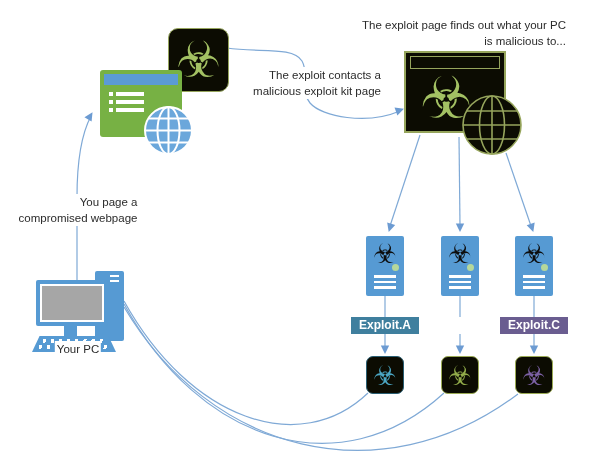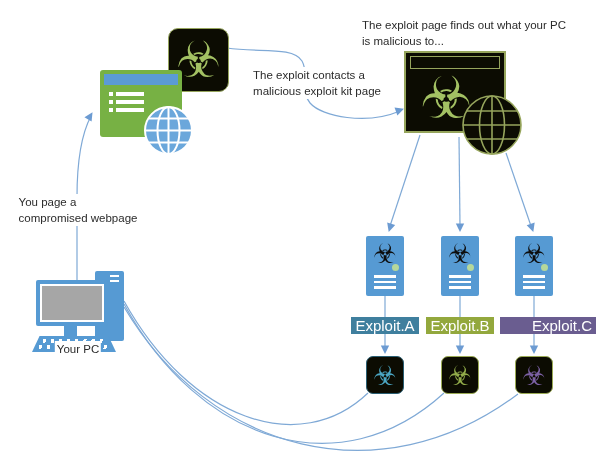--- a/index.html
+++ b/index.html
@@ -1,21 +1,21 @@
 <!DOCTYPE html>
 <html><head>
 <meta charset="utf-8">
 <style>
   html,body{margin:0;padding:0;background:#fff;}
   .canvas{position:relative;width:604px;height:456px;background:#ffffff;
           font-family:"Liberation Sans",sans-serif;overflow:hidden;}
   svg.wires{position:absolute;left:0;top:0;z-index:1;}
   .icon-layer{position:absolute;z-index:2;}
   .caption{position:absolute;z-index:3;font-size:11.5px;line-height:16px;color:#2b2b2b;
-           text-align:left;background:#ffffff;padding:0 2px;white-space:nowrap;
+           text-align:right;background:#ffffff;padding:0 2px;white-space:nowrap;
            transform:translateX(-50%);}
   .bio{font-family:"DejaVu Sans","Liberation Sans",sans-serif;line-height:1;}
 
   
   .kit{left:168px;top:28px;width:59px;height:62px;background:#0c0c02;border:1.5px solid #96a55c;
        border-radius:10px;display:flex;align-items:center;justify-content:center;
        color:#a3c163;font-size:50px;}
   
   .webpage{left:100px;top:70px;width:82px;height:67px;background:#77b144;border-radius:3px;}
   .webpage .titlebar{position:absolute;left:4px;top:4px;right:4px;height:11px;background:#5b9bd5;}
@@ -25,22 +25,22 @@
           box-sizing:border-box;}
   .window .titlebar{position:absolute;left:4px;top:3px;right:4px;height:11px;
                     border:1.5px solid #96a55c;background:#0c0c02;}
   .window .glyph{position:absolute;left:14px;top:16px;color:#a3c163;font-size:58px;}
   
   .server{position:absolute;width:38px;height:60px;background:#569ad3;border-radius:2px;}
   .server .glyph{position:absolute;left:0;right:0;top:4px;text-align:center;color:#0d0d0d;font-size:27px;}
   .server .dot{position:absolute;left:26px;top:28px;width:7px;height:7px;border-radius:50%;background:#b6d89b;}
   .server .bar{position:absolute;left:8px;width:22px;height:2.5px;background:#ffffff;}
   
-  .tag{position:absolute;width:68px;height:17px;color:#ffffff;font-size:15px;line-height:17px;
-       text-align:center;}
+  .tag{position:absolute;width:68px;height:17px;color:#ffffff;font-size:12px;line-height:17px;
+       text-align:center;font-weight:bold;}
   
   .sq{position:absolute;width:38px;height:38px;background:#0c0c02;border:1.5px solid;border-radius:7px;
       box-sizing:border-box;display:flex;align-items:center;justify-content:center;font-size:27px;}
   
   .tower{left:95px;top:271px;width:29px;height:70px;background:#569ad3;border-radius:2px;}
   .tower .bar{position:absolute;left:15px;width:9px;height:2px;background:#ffffff;}
   .monitor{left:36px;top:280px;width:72px;height:46px;background:#569ad3;border-radius:2px;}
   .monitor .screen{position:absolute;left:4px;top:4px;right:4px;bottom:4px;background:#a6a6a6;
                    border:2px solid #ffffff;}
   .stand{left:64px;top:326px;width:13px;height:11px;background:#569ad3;}
@@ -152,22 +152,21 @@
 
   <div class="icon-layer server" style="left:515px;top:236px;">
     <div class="glyph bio">☣</div>
     <div class="dot"></div>
     <div class="bar" style="top:39px;"></div>
       <div class="bar" style="top:44.5px;"></div>
       <div class="bar" style="top:50px;"></div>
   </div>
 
   <div class="icon-layer tag" style="left: 351px; top: 317px; background-color: rgb(63, 127, 158);">Exploit.A</div>
-  <div class="icon-layer tag" style="left: 426px; top: 317px; background-color: rgb(147, 168, 61);">Exploit.B</div>
-  <div class="icon-layer tag" style="left: 500px; top: 317px; background-color: rgb(106, 93, 144); padding-left: 28px;">Exploit.C</div>
+  <div class="icon-layer tag" style="left: 500px; top: 317px; background-color: rgb(106, 93, 144);">Exploit.C</div>
 
   <div class="icon-layer sq" style="left: 366px; top: 356px; border-color: rgb(42, 95, 115);">
     <span class="bio" style="color: rgb(75, 166, 195);">☣</span>
   </div>
   <div class="icon-layer sq" style="left: 441px; top: 356px; border-color: rgb(155, 171, 85);">
     <span class="bio" style="color: rgb(146, 172, 74);">☣</span>
   </div>
   <div class="icon-layer sq" style="left: 515px; top: 356px; border-color: rgb(155, 171, 85);">
     <span class="bio" style="color: rgb(124, 97, 165);">☣</span>
   </div>

